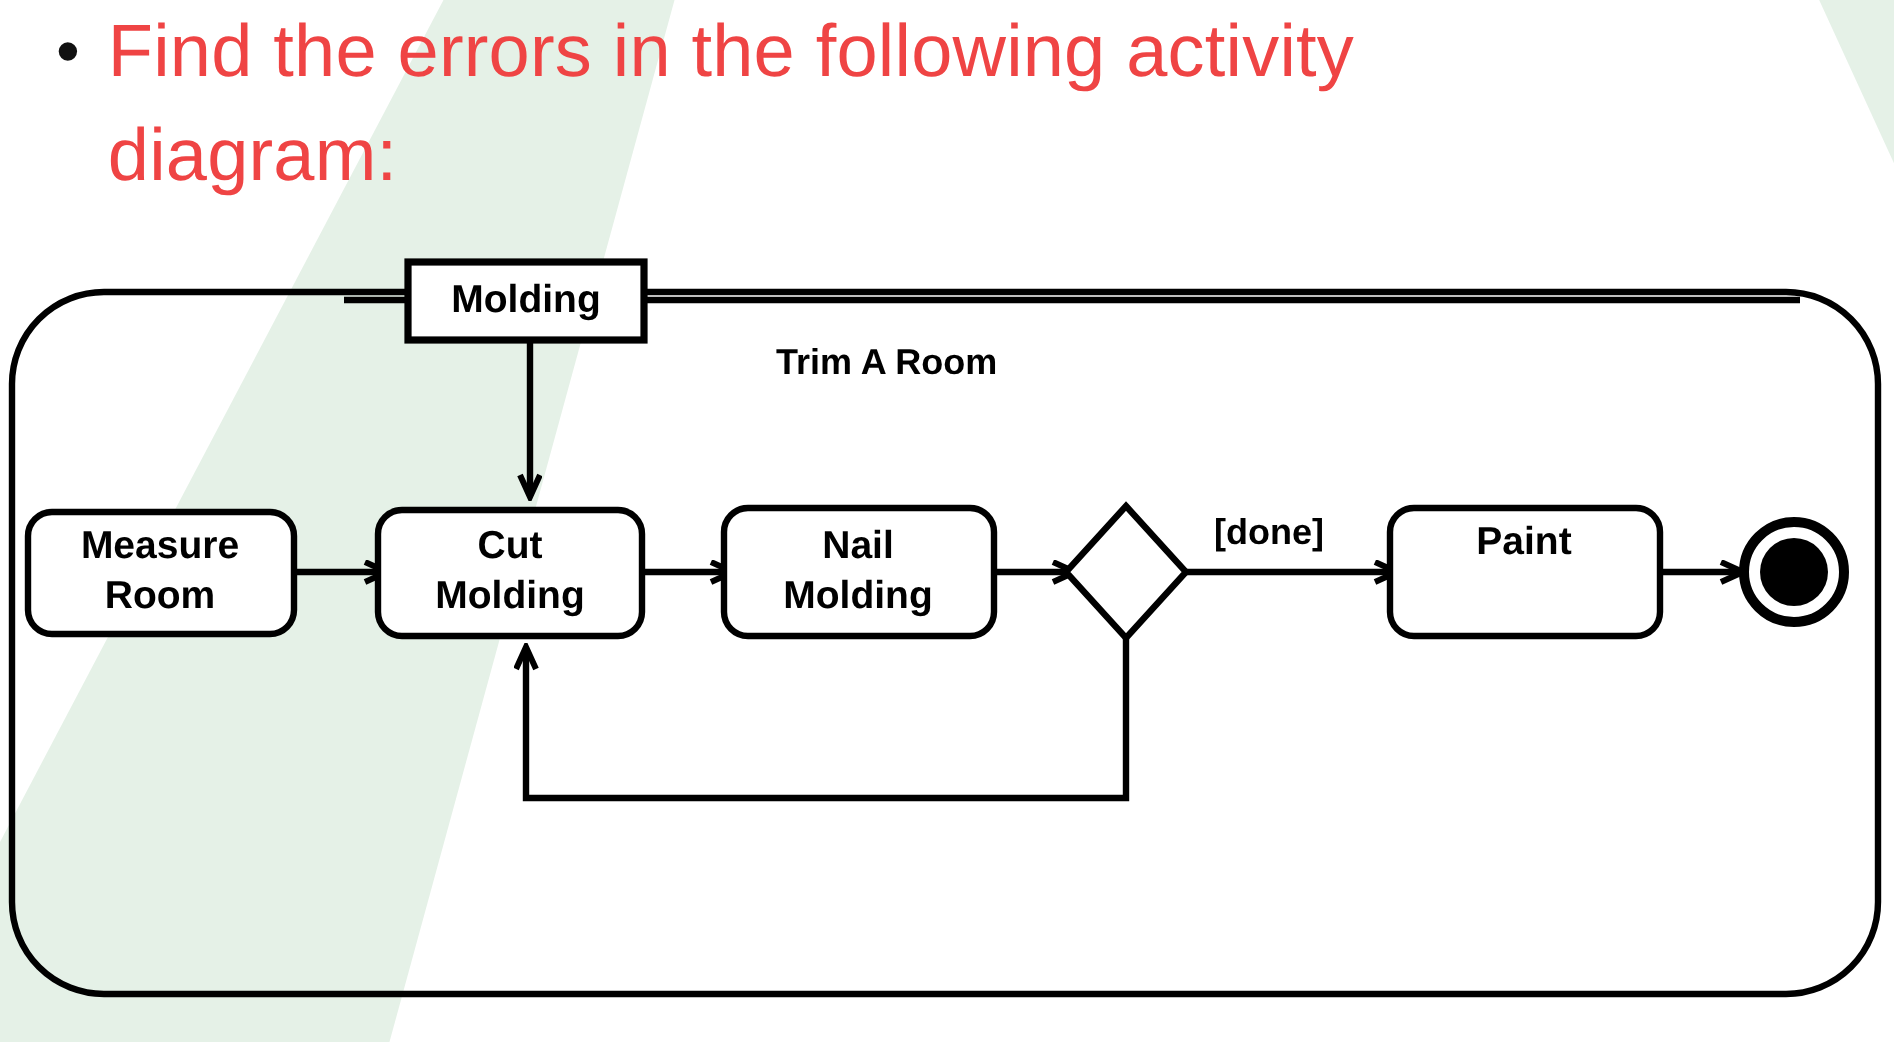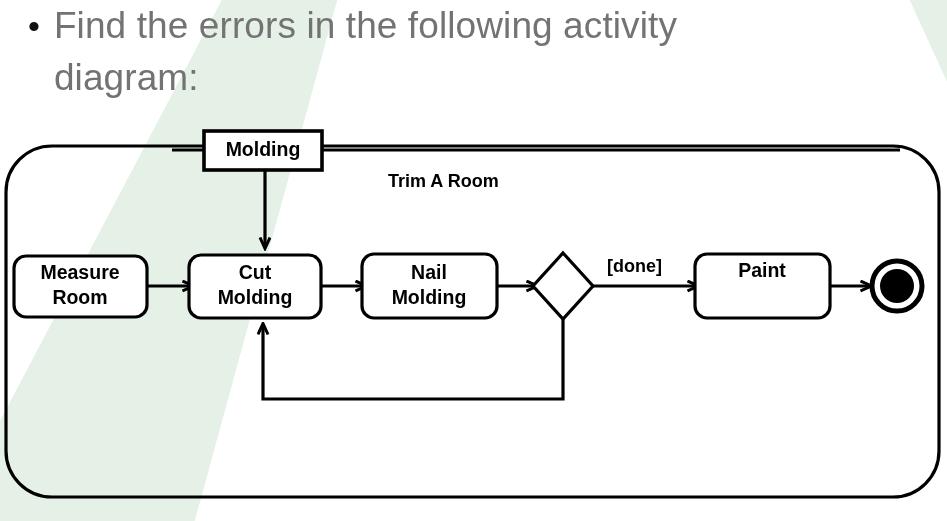--- a/index.html
+++ b/index.html
@@ -32,21 +32,21 @@
   #bullet-dot {
     font-size: 34px;
     line-height: 52px;
     color: #111111;
     margin-right: 14px;
     flex: 0 0 auto;
   }
   #bullet-text {
     font-size: 37px;
     line-height: 52px;
-    color: #737373;
+    color: #ef4444;
     font-weight: 400;
     letter-spacing: 0.1px;
     padding-top: 0px;
   }
   #diagram {
     position: absolute;
     left: 0; top: 0;
     width: 947px; height: 521px;
   }
   .node-label {

